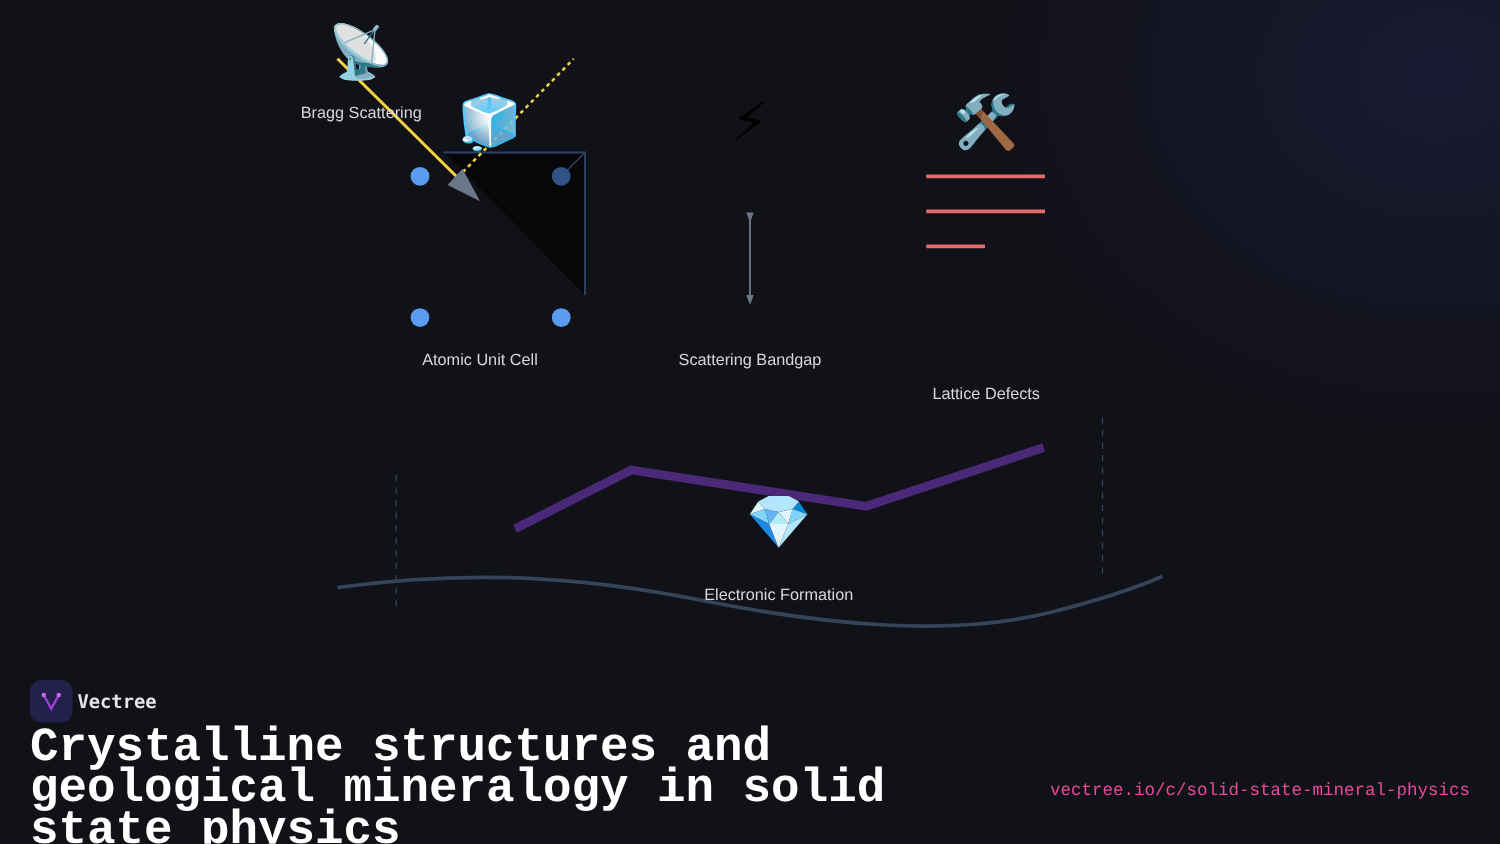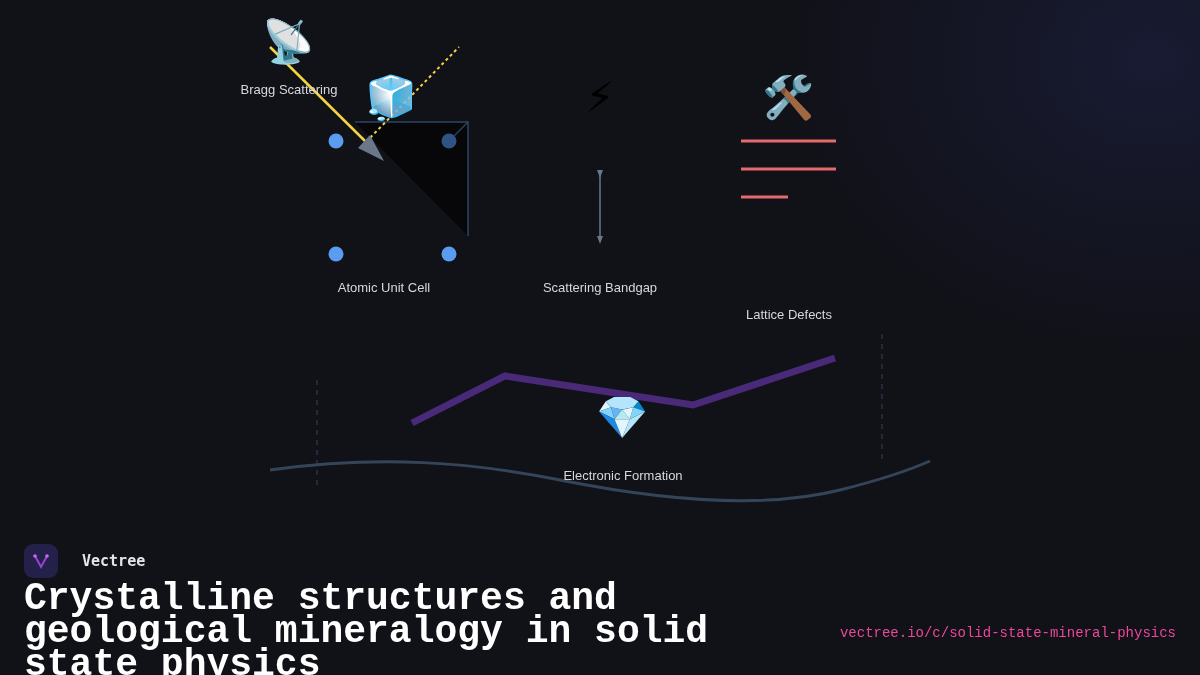--- a/index.html
+++ b/index.html
@@ -11,21 +11,21 @@
   .bg-glow {
     position:absolute; inset:0;
     background:
       radial-gradient(ellipse 520px 420px at 1150px 60px, rgba(30,36,72,0.55), rgba(17,17,24,0) 70%),
       linear-gradient(180deg, rgba(17,17,24,0) 0%, rgba(17,17,24,0) 60%, #111118 100%);
   }
   svg.scene { position:absolute; left:0; top:0; }
   .emoji { position:absolute; font-size:42px; line-height:1; transform:translate(-50%,-50%);
     font-family:"DejaVu Sans", sans-serif; }
   .lbl { position:absolute; color:#d6d8de; font-size:13px; transform:translateX(-50%); white-space:nowrap; }
-  .brand { position:absolute; left:24px; top:544px; display:flex; align-items:center; gap:24px; }
+  .brand { position:absolute; left:24px; top:544px; display:flex; align-items:center; gap:4px; }
   .brand-logo { width:34px; height:34px; border-radius:9px; background:#23204a; display:flex; align-items:center; justify-content:center; }
   .brand-name { color:#e4e4ea; font-family:"DejaVu Sans Mono", monospace; font-weight:bold; font-size:15px; }
   .title { position:absolute; left:24px; top:582px; color:#ffffff; font-family:"Liberation Mono", monospace; font-weight:bold; font-size:38px; line-height:33px; letter-spacing:0px; width:820px; }
   .url { position:absolute; right:24px; top:625px; color:#ec4899; font-family:"Liberation Mono", monospace; font-size:14px; }
 </style>
 </head>
 <body>
 
 <div class="bg-glow"></div>
 

